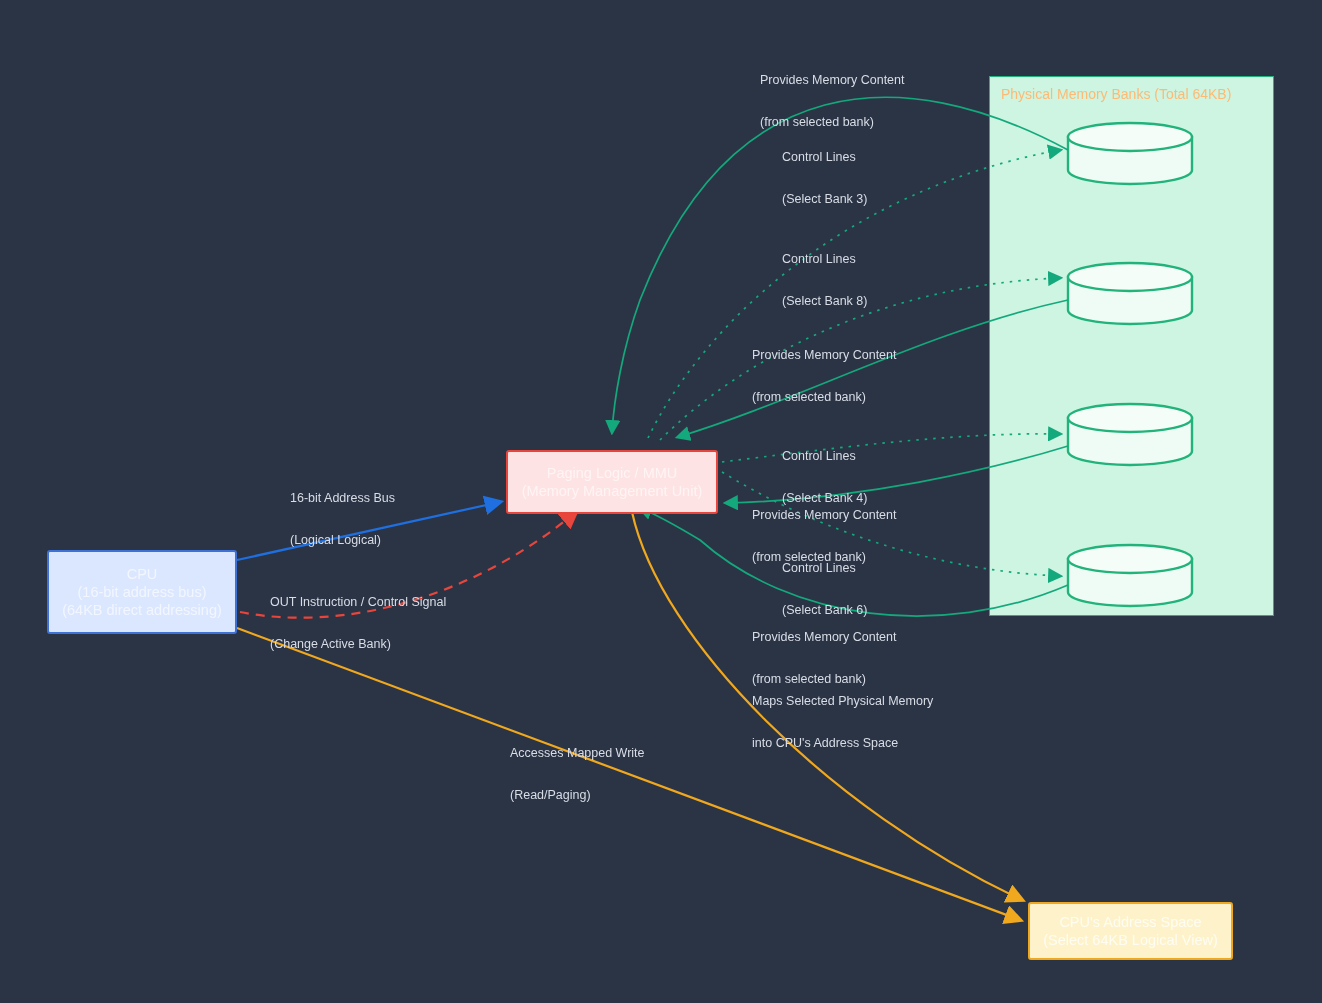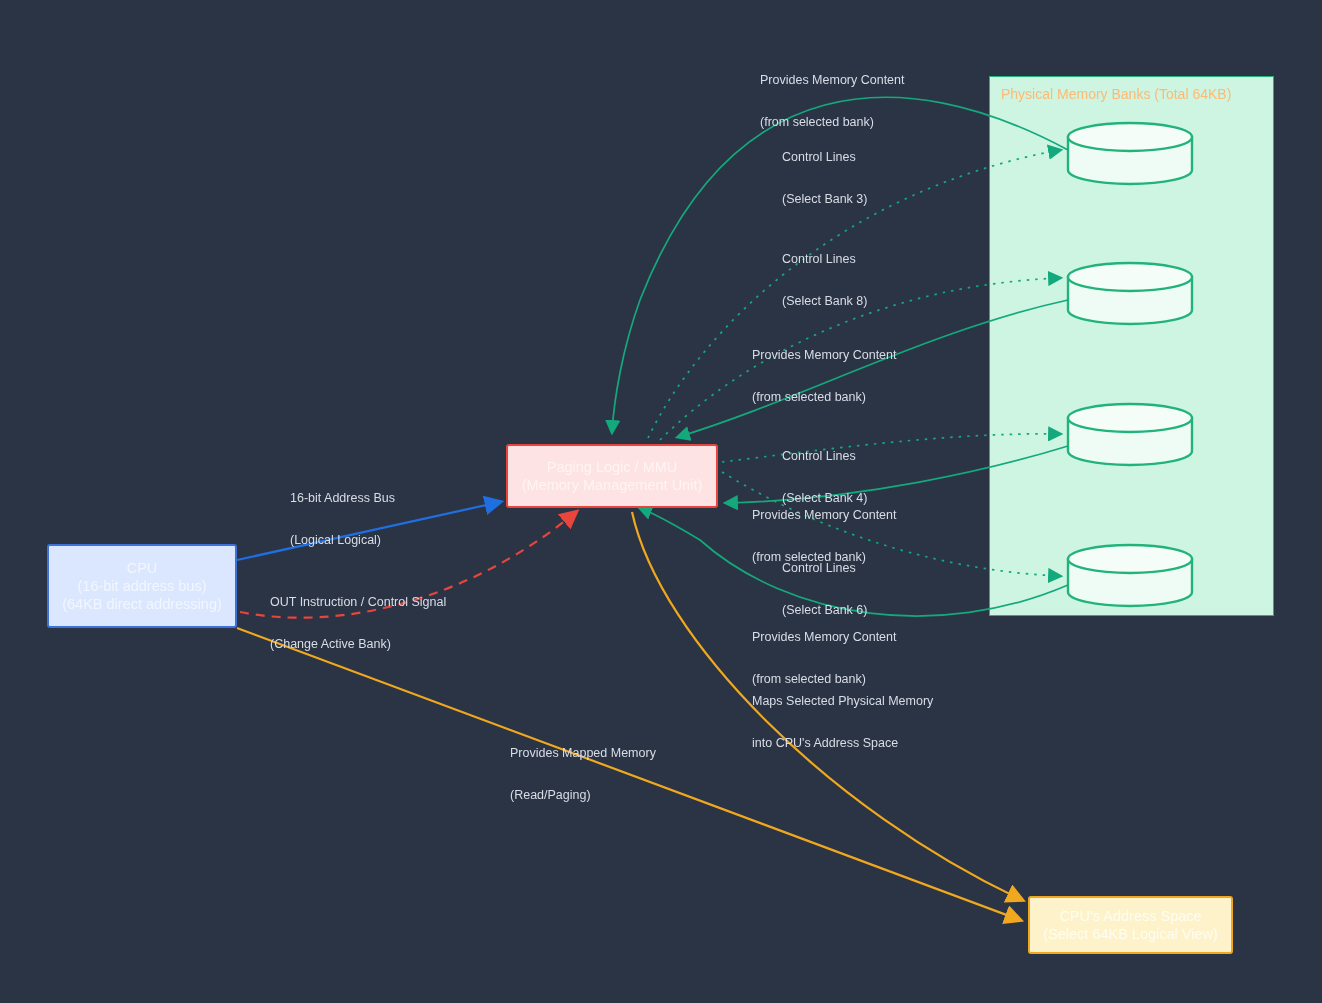--- a/index.html
+++ b/index.html
@@ -35,20 +35,21 @@
     position: absolute;
     box-sizing: border-box;
     display: flex;
     flex-direction: column;
     align-items: center;
     justify-content: center;
     text-align: right;
     font-size: 14.5px;
     line-height: 18px;
     white-space: pre;
+    margin-top: 6px;
   }
   #cpu-node {
     left: 47px; top: 544px; width: 190px; height: 84px;
     background: #dbe7ff;
     border: 2px solid #3f72d8;
     border-radius: 3px;
     color: #f2f6ff;
   }
   #mmu-node {
     left: 506px; top: 444px; width: 212px; height: 64px;
@@ -183,21 +184,21 @@
   </div>
   <div class="edge-label" style="left:270px; top:567px; width:200px;">
     <div>OUT Instruction / Control Signal</div>
     <div>(Change Active Bank)</div>
   </div>
   <div class="edge-label" style="left:752px; top:666px; width:200px;">
     <div>Maps Selected Physical Memory</div>
     <div>into CPU's Address Space</div>
   </div>
   <div class="edge-label" style="left:510px; top:718px; width:200px;">
-    <div>Provides Mapped Memory</div>
+    <div>Accesses Mapped Write</div>
     <div>(Read/Paging)</div>
   </div>
 
   <div class="node-box" id="cpu-node">
     <div>CPU</div>
     <div>(16-bit address bus)</div>
     <div>(64KB direct addressing)</div>
   </div>
 
   <div class="node-box" id="mmu-node">

